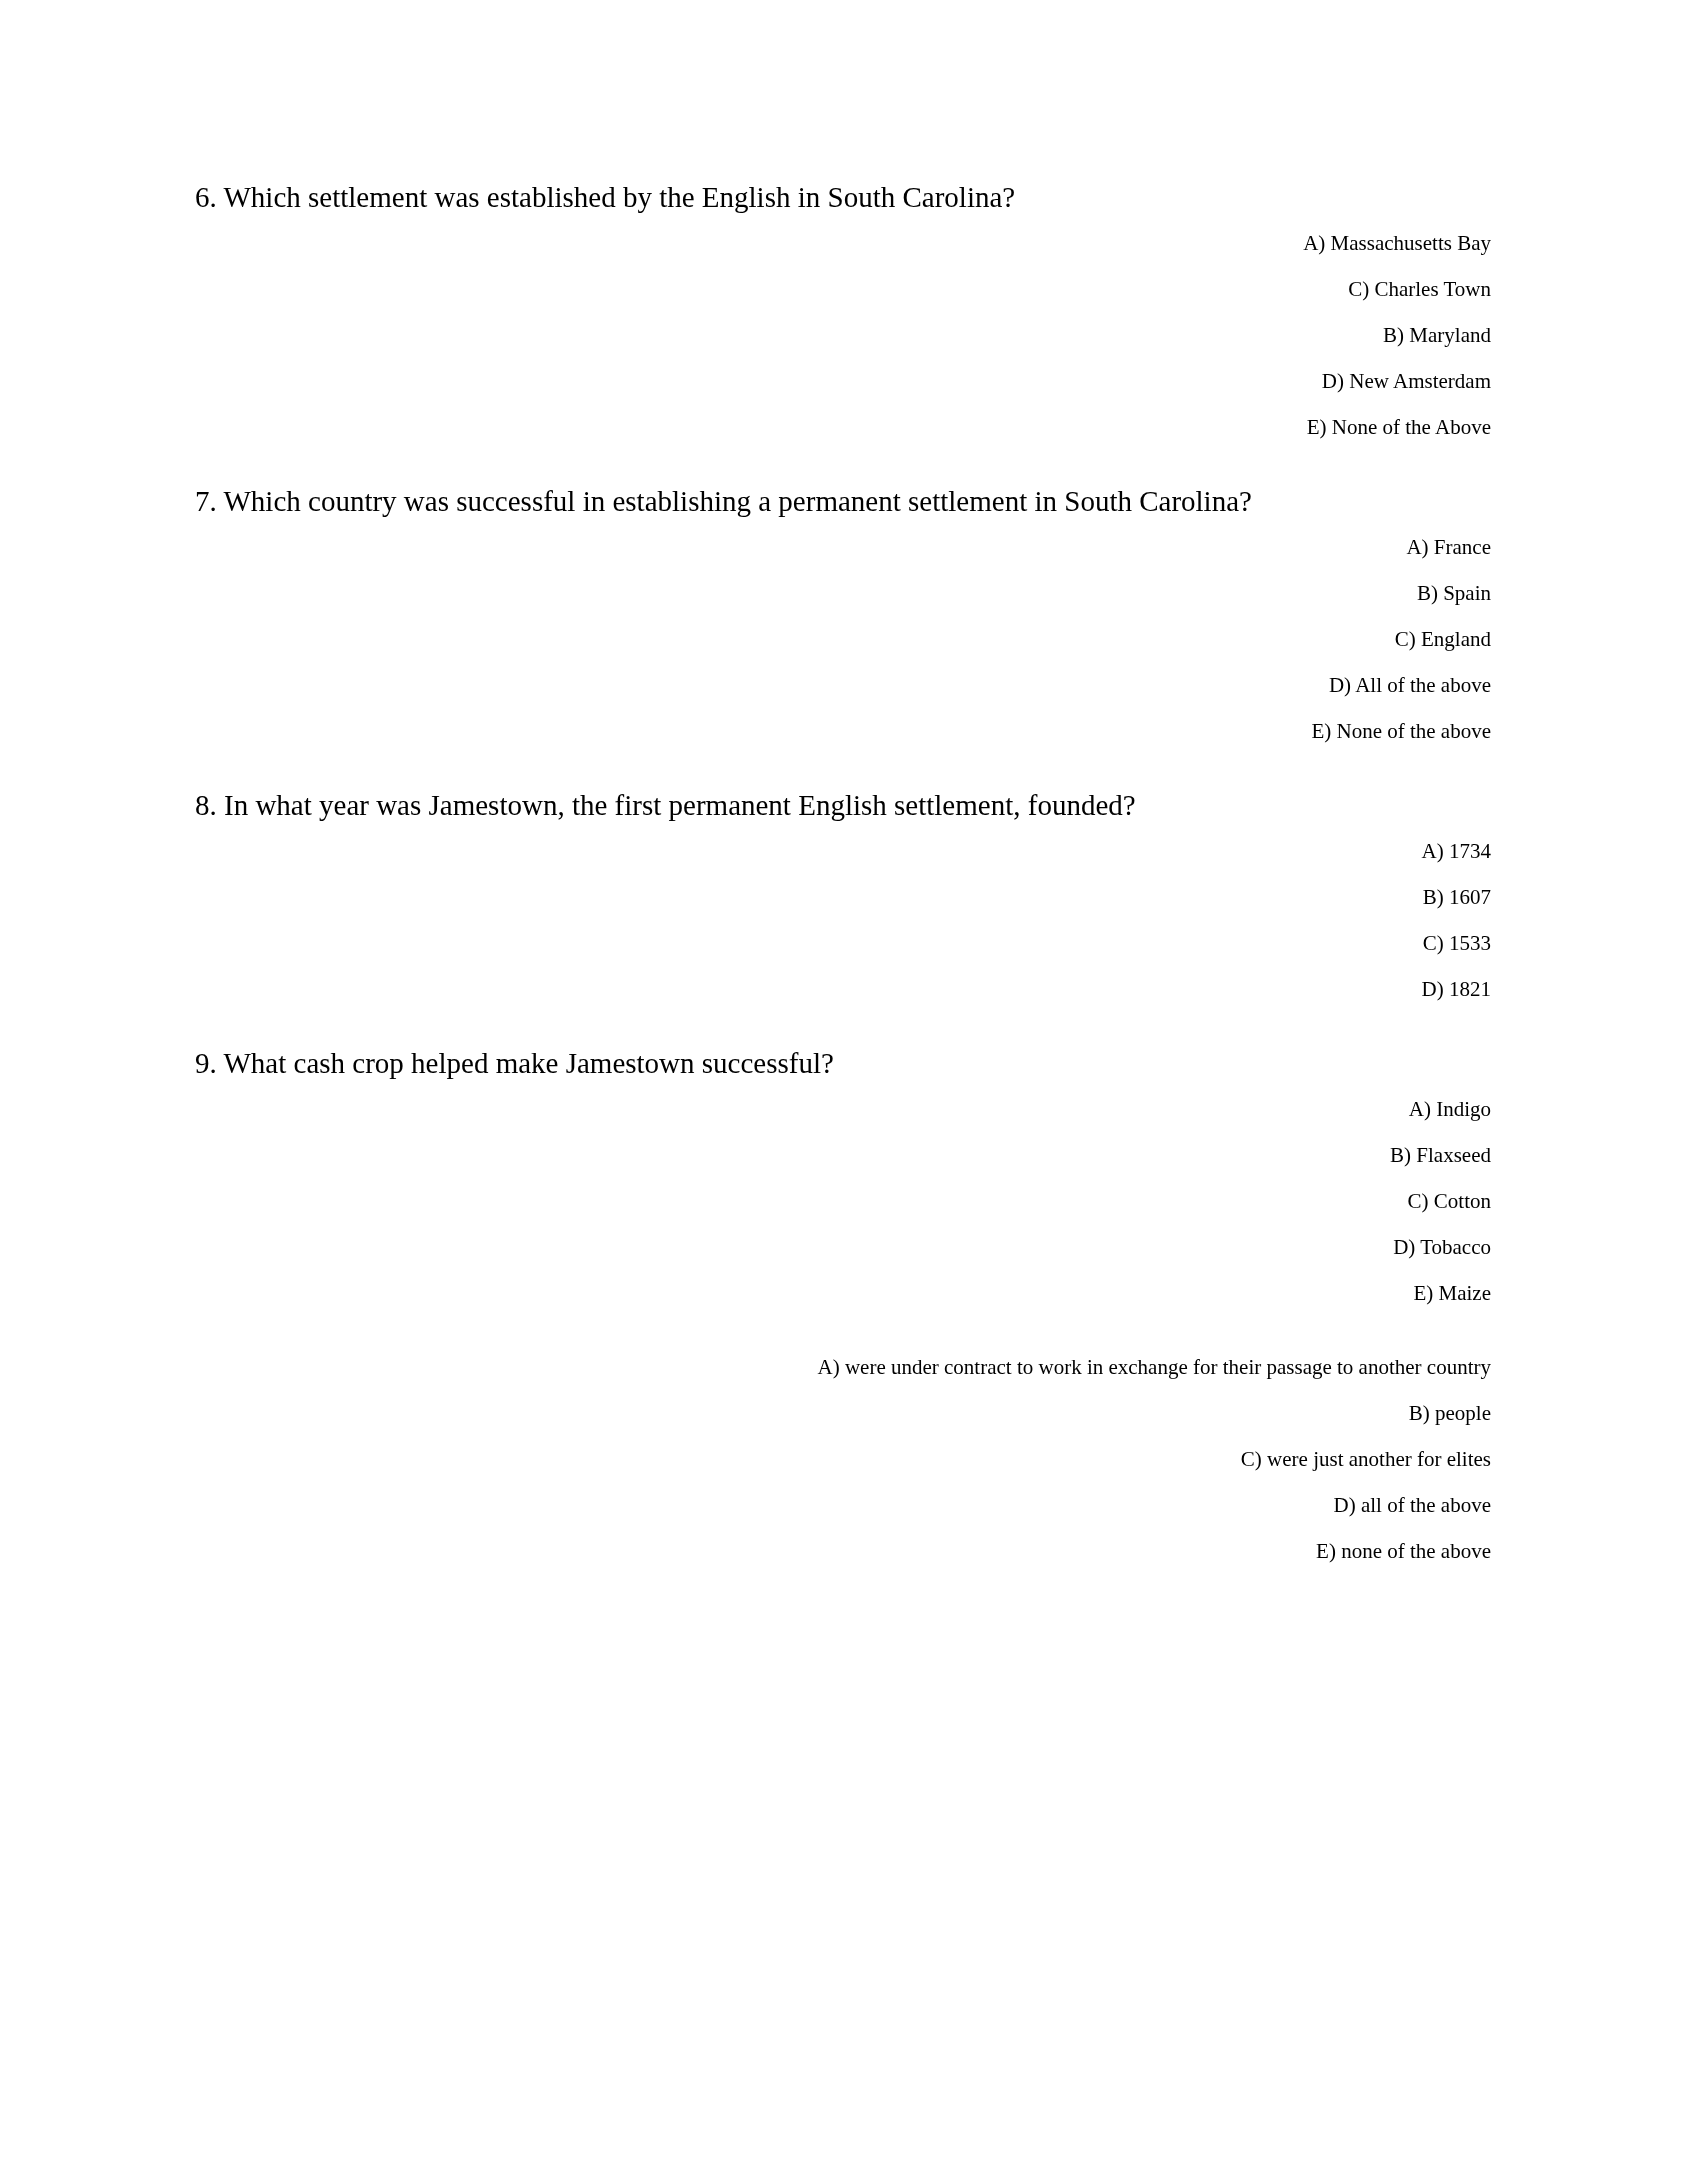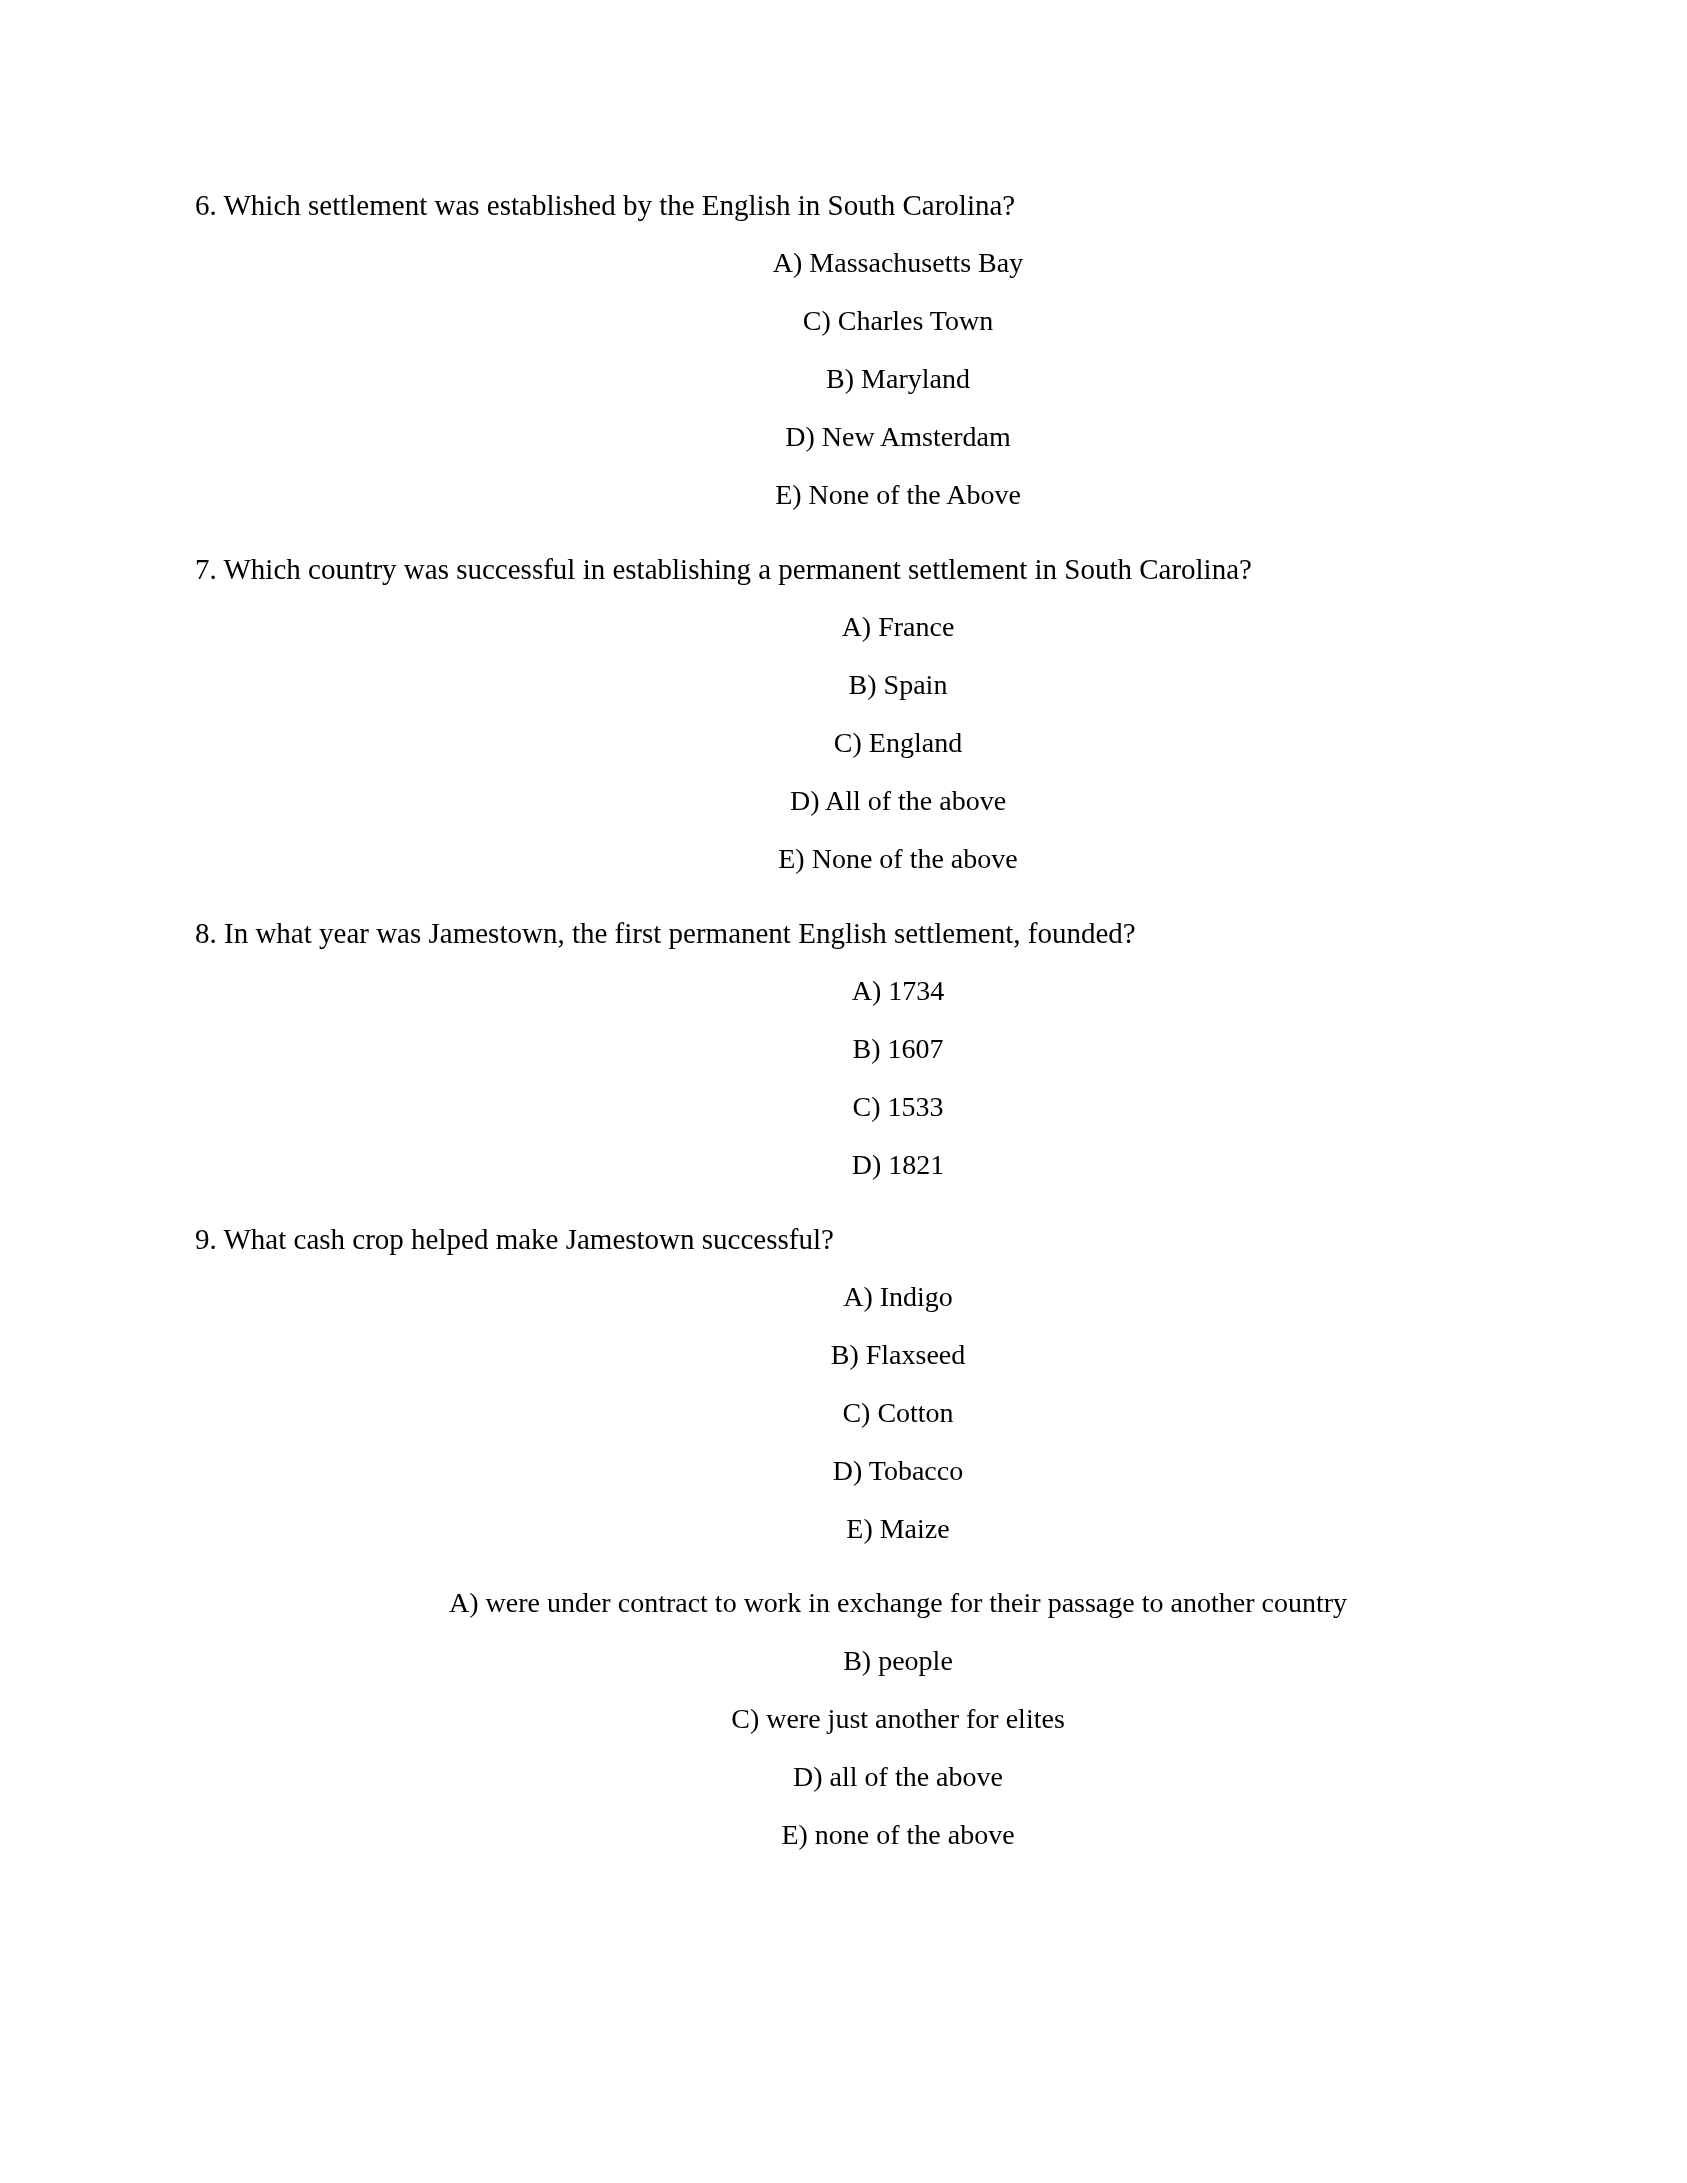--- a/index.html
+++ b/index.html
@@ -16,21 +16,21 @@
     position: relative;
     width: 1687px;
     height: 2183px;
     background: #ffffff;
     box-sizing: border-box;
     overflow: hidden;
   }
   .content {
     position: absolute;
     left: 195px;
-    top: 184px;
+    top: 176px;
     width: 1300px;
   }
   .question-block {
     margin: 0 0 32px 0;
   }
   .question-block:last-child {
     margin-bottom: 0;
   }
   .question-text {
     font-size: 29px;
@@ -40,26 +40,26 @@
     padding: 0;
     text-align: left;
     white-space: normal;
   }
   .options {
     list-style: none;
     margin: 0;
     padding: 0;
   }
   .option {
-    font-size: 28px;
+    font-size: 21px;
     line-height: 42px;
-    margin: 16px;
+    margin: 4px;
     padding: 0 0 0 106px;
     text-indent: 0;
-    text-align: center;
+    text-align: right;
   }
 </style>
 </head>
 <body>
 
 <div class="page">
   <div class="content">
 
     <div class="question-block">
       <p class="question-text">6. Which settlement was established by the English in South Carolina?</p>

